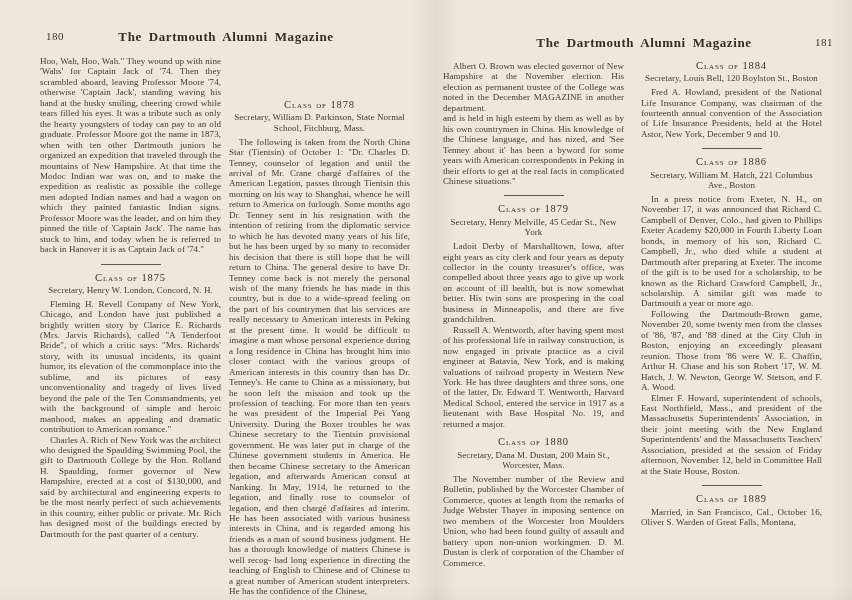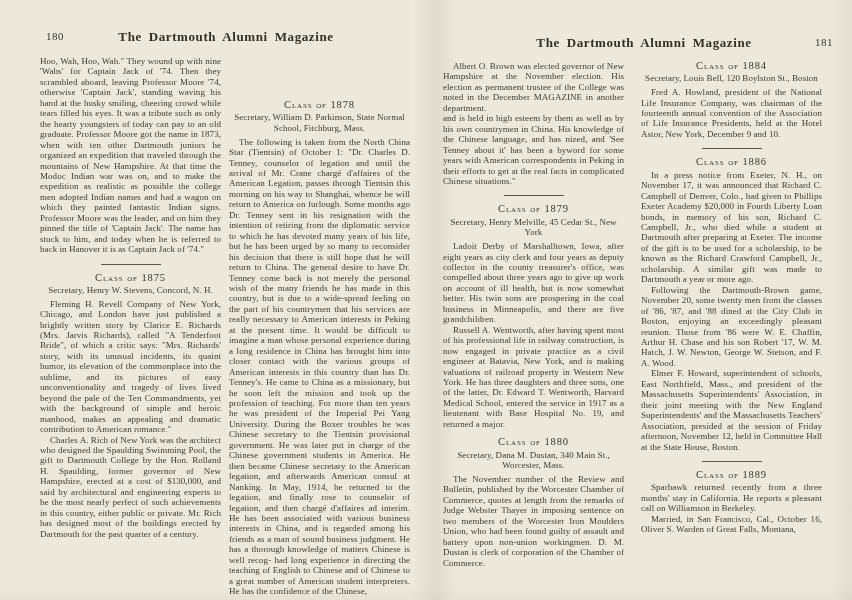--- a/index.html
+++ b/index.html
@@ -83,21 +83,21 @@
 
   <section class="page left">
     <header class="page-header">
       <span class="folio folio-left">180</span>
       <span class="journal-title">The Dartmouth Alumni Magazine</span>
     </header>
     <div class="col col-1">
         <p class="body-para noindent">Hoo, Wah, Hoo, Wah." They wound up with nine 'Wahs' for Captain Jack of '74. Then they scrambled aboard, leaving Professor Moore '74, otherwise 'Captain Jack', standing waving his hand at the husky smiling, cheering crowd while tears filled his eyes. It was a tribute such as only the hearty youngsters of today can pay to an old graduate. Professor Moore got the name in 1873, when with ten other Dartmouth juniors he organized an expedition that traveled through the mountains of New Hampshire. At that time the Modoc Indian war was on, and to make the expedition as realistic as possible the college men adopted Indian names and had a wagon on which they painted fantastic Indian signs. Professor Moore was the leader, and on him they pinned the title of 'Captain Jack'. The name has stuck to him, and today when he is referred to back in Hanover it is as Captain Jack of '74."</p>
         <div class="divider"></div>
         <div class="class-heading">Class of 1875</div>
-        <div class="secretary">Secretary, Henry W. Stevens, Concord, N. H.</div>
+        <div class="secretary">Secretary, Henry W. London, Concord, N. H.</div>
         <p class="body-para">Fleming H. Revell Company of New York, Chicago, and London have just published a brightly written story by Clarice E. Richards (Mrs. Jarvis Richards), called "A Tenderfoot Bride", of which a critic says: "Mrs. Richards' story, with its unusual incidents, its quaint humor, its elevation of the commonplace into the sublime, and its pictures of easy unconventionality and tragedy of lives lived beyond the pale of the Ten Commandments, yet with the background of simple and heroic manhood, makes an appealing and dramatic contribution to American romance."</p>
         <p class="body-para">Charles A. Rich of New York was the architect who designed the Spaulding Swimming Pool, the gift to Dartmouth College by the Hon. Rolland H. Spaulding, former governor of New Hampshire, erected at a cost of $130,000, and said by architectural and engineering experts to be the most nearly perfect of such achievements in this country, either public or private. Mr. Rich has designed most of the buildings erected by Dartmouth for the past quarter of a century.</p>
       </div>
     <div class="col col-2">
         <div class="class-heading">Class of 1878</div>
         <div class="secretary">Secretary, William D. Parkinson, State Normal School, Fitchburg, Mass.</div>
         <p class="body-para">The following is taken from the North China Star (Tientsin) of October 1: "Dr. Charles D. Tenney, counselor of legation and until the arrival of Mr. Crane chargé d'affaires of the American Legation, passes through Tientsin this morning on his way to Shanghai, whence he will return to America on furlough. Some months ago Dr. Tenney sent in his resignation with the intention of retiring from the diplomatic service to which he has devoted many years of his life, but he has been urged by so many to reconsider his decision that there is still hope that he will return to China. The general desire to have Dr. Tenney come back is not merely the personal wish of the many friends he has made in this country, but is due to a wide-spread feeling on the part of his countrymen that his services are really necessary to American interests in Peking at the present time. It would be difficult to imagine a man whose personal experience during a long residence in China has brought him into closer contact with the various groups of American interests in this country than has Dr. Tenney's. He came to China as a missionary, but he soon left the mission and took up the profession of teaching. For more than ten years he was president of the Imperial Pei Yang University. During the Boxer troubles he was Chinese secretary to the Tientsin provisional government. He was later put in charge of the Chinese government students in America. He then became Chinese secretary to the American legation, and afterwards American consul at Nanking. In May, 1914, he returned to the legation, and finally rose to counselor of legation, and then chargé d'affaires ad interim. He has been associated with various business interests in China, and is regarded among his friends as a man of sound business judgment. He has a thorough knowledge of matters Chinese is well recog- had long experience in directing the teaching of English to Chinese and of Chinese to a great number of American student interpreters. He has the confidence of the Chinese,</p>
       </div>
   </section>
 
@@ -108,31 +108,31 @@
     </header>
     <div class="col col-1">
         <p class="body-para">Albert O. Brown was elected governor of New Hampshire at the November election. His election as permanent trustee of the College was noted in the December MAGAZINE in another department.</p>
         <p class="body-para noindent">and is held in high esteem by them as well as by his own countrymen in China. His knowledge of the Chinese language, and has nized, and 'See Tenney about it' has been a byword for some years with American correspondents in Peking in their efforts to get at the real facts in complicated Chinese situations."</p>
         <div class="divider"></div>
         <div class="class-heading">Class of 1879</div>
         <div class="secretary">Secretary, Henry Melville, 45 Cedar St., New York</div>
         <p class="body-para">Ladoit Derby of Marshalltown, Iowa, after eight years as city clerk and four years as deputy collector in the county treasurer's office, was compelled about three years ago to give up work on account of ill health, but is now somewhat better. His twin sons are prospering in the coal business in Minneapolis, and there are five grandchildren.</p>
         <p class="body-para">Russell A. Wentworth, after having spent most of his professional life in railway construction, is now engaged in private practice as a civil engineer at Batavia, New York, and is making valuations of railroad property in Western New York. He has three daughters and three sons, one of the latter, Dr. Edward T. Wentworth, Harvard Medical School, entered the service in 1917 as a lieutenant with Base Hospital No. 19, and returned a major.</p>
         <div class="class-heading">Class of 1880</div>
-        <div class="secretary">Secretary, Dana M. Dustan, 340 Main St., Worcester, Mass.</div>
+        <div class="secretary">Secretary, Dana M. Dustan, 200 Main St., Worcester, Mass.</div>
         <p class="body-para">The November number of the Review and Bulletin, published by the Worcester Chamber of Commerce, quotes at length from the remarks of Judge Webster Thayer in imposing sentence on two members of the Worcester Iron Moulders Union, who had been found guilty of assault and battery upon non-union workingmen. D. M. Dustan is clerk of corporation of the Chamber of Commerce.</p>
       </div>
     <div class="col col-2">
         <div class="class-heading">Class of 1884</div>
         <div class="secretary">Secretary, Louis Bell, 120 Boylston St., Boston</div>
         <p class="body-para">Fred A. Howland, president of the National Life Insurance Company, was chairman of the fourteenth annual convention of the Association of Life Insurance Presidents, held at the Hotel Astor, New York, December 9 and 10.</p>
         <div class="divider"></div>
         <div class="class-heading">Class of 1886</div>
+        <div class="secretary">Secretary, William M. Hatch, 221 Columbus Ave., Boston</div>
         <p class="body-para">In a press notice from Exeter, N. H., on November 17, it was announced that Richard C. Campbell of Denver, Colo., had given to Phillips Exeter Academy $20,000 in Fourth Liberty Loan bonds, in memory of his son, Richard C. Campbell, Jr., who died while a student at Dartmouth after preparing at Exeter. The income of the gift is to be used for a scholarship, to be known as the Richard Crawford Campbell, Jr., scholarship. A similar gift was made to Dartmouth a year or more ago.</p>
         <p class="body-para">Following the Dartmouth-Brown game, November 20, some twenty men from the classes of '86, '87, and '88 dined at the City Club in Boston, enjoying an exceedingly pleasant reunion. Those from '86 were W. E. Chaffin, Arthur H. Chase and his son Robert '17, W. M. Hatch, J. W. Newton, George W. Stetson, and F. A. Wood.</p>
         <p class="body-para">Elmer F. Howard, superintendent of schools, East Northfield, Mass., and president of the Massachusetts Superintendents' Association, in their joint meeting with the New England Superintendents' and the Massachusetts Teachers' Association, presided at the session of Friday afternoon, November 12, held in Committee Hall at the State House, Boston.</p>
         <div class="divider"></div>
         <div class="class-heading">Class of 1889</div>
-        <p class="body-para">Sparhawk returned recently from a three months' stay in California. He reports a pleasant call on Williamson in Berkeley.</p>
         <p class="body-para">Married, in San Francisco, Cal., October 16, Oliver S. Warden of Great Falls, Montana,</p>
       </div>
   </section>
 </div>
 
 </body></html>

